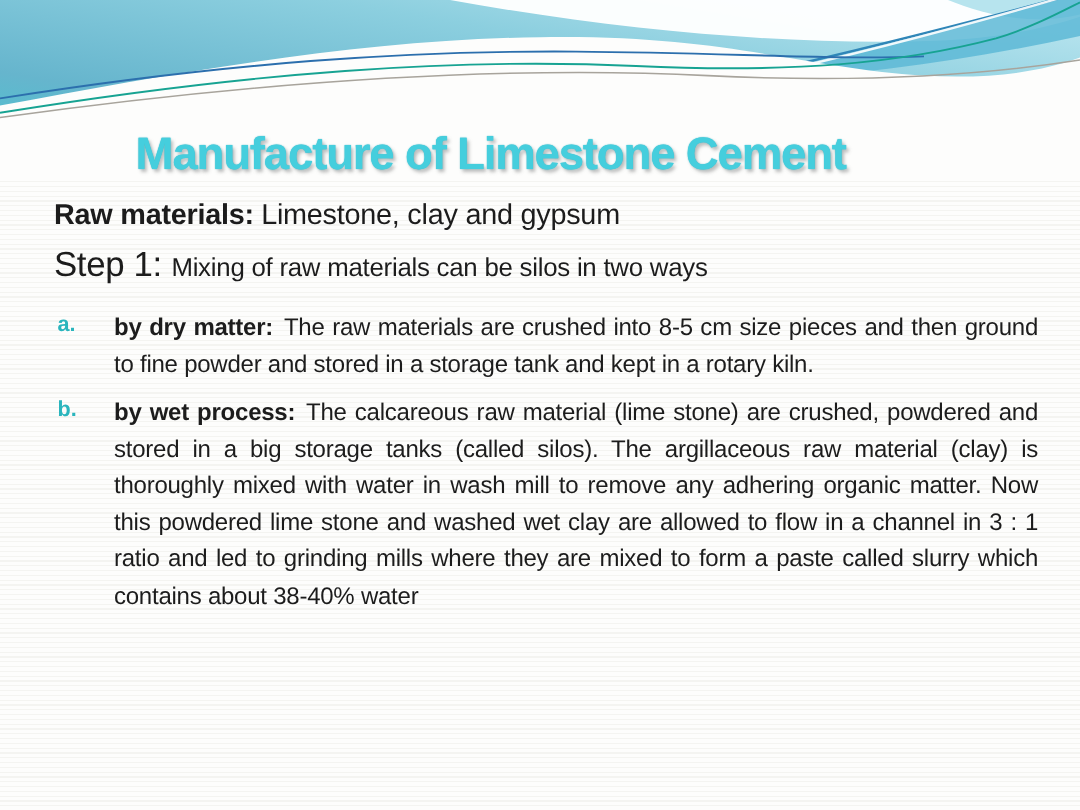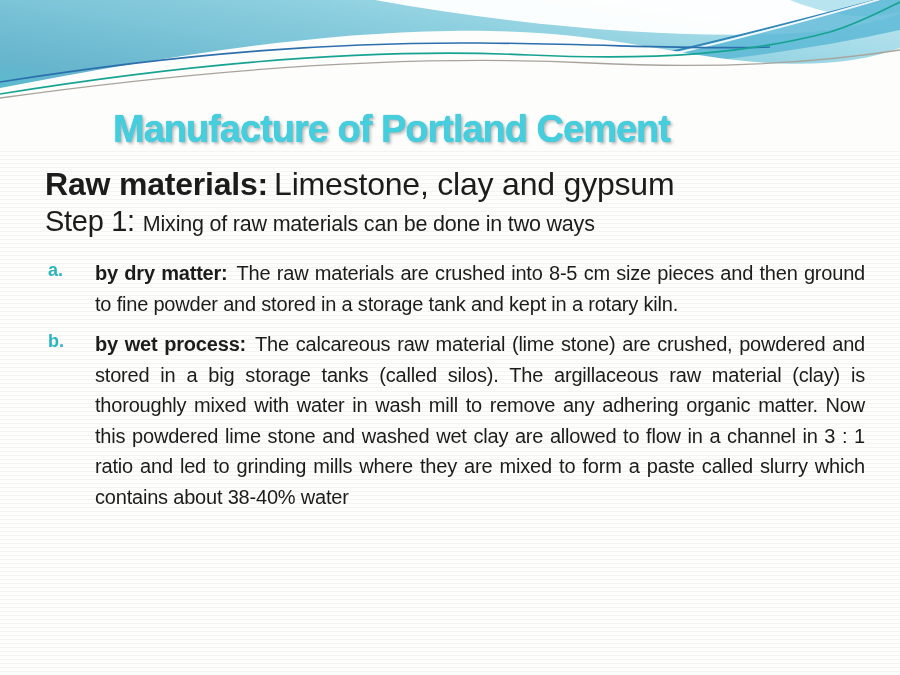--- a/index.html
+++ b/index.html
@@ -15,21 +15,21 @@
 
   .title {
     position: absolute; left: 113px; top: 108px; margin: 0;
     font-size: 38px; font-weight: bold; letter-spacing: -1px;
     color: #45cedd;
     text-shadow: 0 0 1px #2fb2c4, 2px 2px 3px rgba(110,110,110,0.45);
     white-space: nowrap;
   }
   .raw-line {
     position: absolute; left: 45px; top: 166px; margin: 0;
-    font-size: 32px; color: #1c1c1c; letter-spacing: -0.2px; white-space: nowrap; text-align: center;
+    font-size: 24px; color: #1c1c1c; letter-spacing: -0.2px; white-space: nowrap; text-align: center;
   }
   .raw-line b { margin-right: 6px; }
   .step-line {
     position: absolute; left: 45px; top: 205px; margin: 0;
     color: #1c1c1c; white-space: nowrap;
   }
   .step-label { font-size: 29px; font-weight: normal; letter-spacing: -0.3px; margin-right: 8px; }
   .step-desc  { font-size: 21.5px; letter-spacing: -0.2px; }
 
   .proc-list { position: absolute; left: 0; top: 258px; width: 900px; margin: 0; padding: 0; list-style: none; }
@@ -64,25 +64,25 @@
     <path d="M790,0 L900,0 L900,12 C858,22 820,12 790,0 Z" fill="#b7e4ee"></path>
     <path d="M600,70 C700,48 800,22 900,-8 L900,30 C800,52 700,64 600,70 Z" fill="#5db8d6" opacity="0.85"></path>
     <path d="M600,68 C710,44 810,18 900,-6" stroke="#2f86b8" stroke-width="2" fill="none"></path>
     <path d="M620,66 C730,42 830,14 898,-6" stroke="#ffffff" stroke-width="2" fill="none" opacity="0.9"></path>
     <path d="M0,88 C150,60 300,33 450,31 C585,29 645,49 735,60 C805,68 860,63 900,48 L900,150 L0,150 Z" fill="#fdfdfc"></path>
     <path d="M0,82 C190,52 340,42 480,43 C610,44 690,50 770,47" stroke="#2c6fad" stroke-width="1.6" fill="none"></path>
     <path d="M0,94 C210,60 380,48 530,55 C660,61 750,53 830,32 C857,24 880,12 900,2" stroke="#17a392" stroke-width="1.6" fill="none"></path>
     <path d="M0,98 C230,66 430,55 590,63 C710,69 810,64 900,50" stroke="#a8a49c" stroke-width="1.3" fill="none"></path>
   </svg>
 
-  <h1 class="title">Manufacture of Portland Cement</h1>
+  <h1 class="title">Manufacture of Limestone Cement</h1>
 
   <p class="raw-line"><b>Raw materials:</b><span>Limestone, clay and gypsum</span></p>
 
-  <p class="step-line"><span class="step-label">Step 1:</span><span class="step-desc">Mixing of raw materials can be done in two ways</span></p>
+  <p class="step-line"><span class="step-label">Step 1:</span><span class="step-desc">Mixing of raw materials can be silos in two ways</span></p>
 
   <ol class="proc-list">
     <li class="proc-item">
       <span class="proc-marker">a.</span>
       <div class="proc-text"><b class="proc-label">by dry matter:</b><span>The raw materials are crushed into 8-5 cm size pieces and then ground to fine powder and stored in a storage tank and kept in a rotary kiln.</span></div>
     </li>
     <li class="proc-item">
       <span class="proc-marker">b.</span>
       <div class="proc-text"><b class="proc-label">by wet process:</b><span>The calcareous raw material (lime stone) are crushed, powdered and stored in a big storage tanks (called silos). The argillaceous raw material (clay) is thoroughly mixed with water in wash mill to remove any adhering organic matter. Now this powdered lime stone and washed wet clay are allowed to flow in a channel in 3 : 1 ratio and led to grinding mills where they are mixed to form a paste called slurry which contains about 38-40% water</span></div>
     </li>

